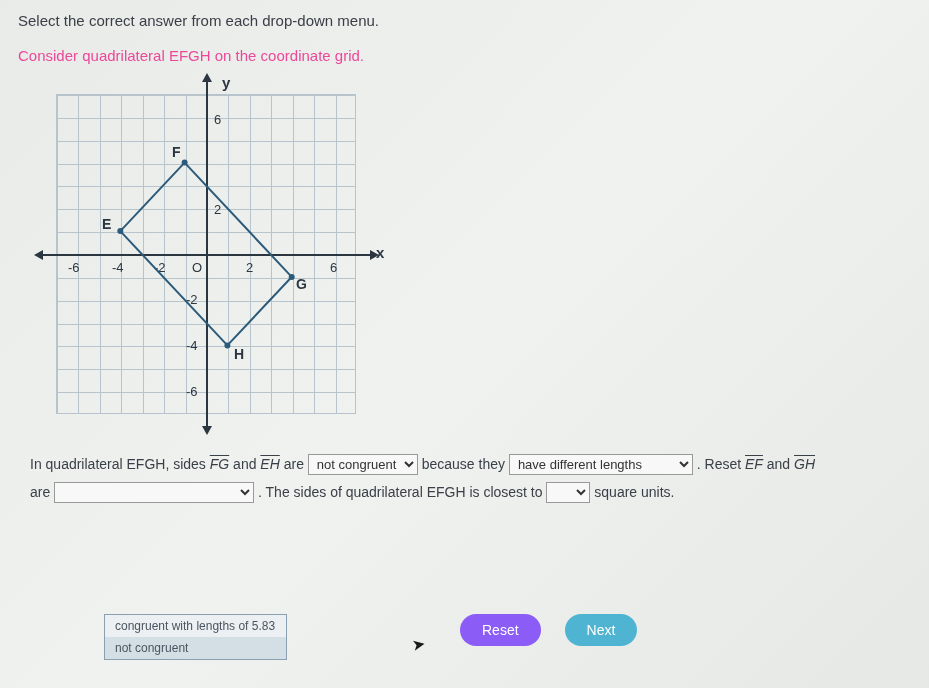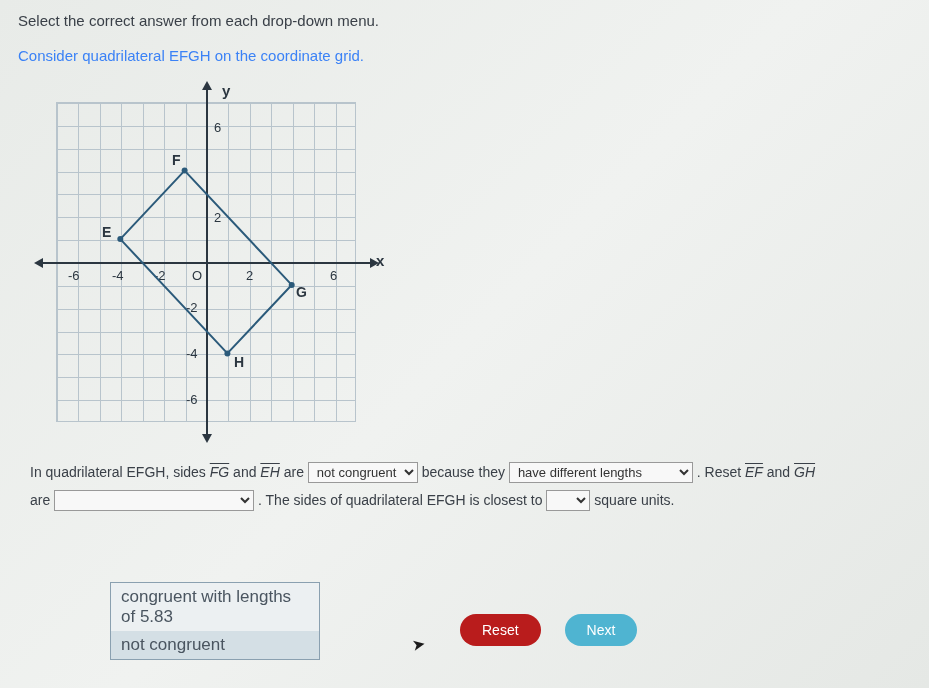--- a/index.html
+++ b/index.html
@@ -6,21 +6,21 @@
     body {
       font-family: Arial, sans-serif;
       background: linear-gradient(135deg, #e8ebe8 0%, #f0f2f0 50%, #e5e8e5 100%);
       width: 929px;
       height: 688px;
       padding: 12px 18px;
       color: #3a4048;
       position: relative;
     }
     .instruction { font-size: 15px; color: #3a4048; margin-bottom: 18px; }
-    .prompt { font-size: 15px; color: #3b82f6; margin-bottom: 20px; }
+    .prompt { font-size: 15px; color: #ec4899; margin-bottom: 12px; }
     .graph-container {
       position: relative;
       width: 340px;
       height: 360px;
       margin-left: 28px;
       margin-top: 10px;
     }
     .grid {
       position: absolute;
       left: 10px; top: 18px;
@@ -43,39 +43,39 @@
     .poly { position: absolute; left: 10px; top: 18px; width: 300px; height: 320px; }
     .pt-label { position: absolute; font-size: 14px; font-weight: bold; color: #2b3640; }
     .answer-block { margin-left: 12px; margin-top: 14px; font-size: 14px; color: #3a4048; line-height: 2.0; }
     .answer-block select, .answer-block .sel {
       font-size: 13px; padding: 1px 4px; border: 1px solid #999;
       background: #f8f8f8; font-family: inherit; color: #333;
     }
     .overline { text-decoration: overline; font-style: italic; }
     .dropdown-options {
       position: absolute;
-      left: 110px; bottom: 28px;
+      left: 104px; bottom: 28px;
       border: 1px solid #8aa0b0;
       background: rgba(235,240,242,0.92);
-      font-size: 17px;
-      width: 210px;
+      font-size: 12px;
+      width: 183px;
     }
     .dropdown-options .opt { padding: 4px 10px; color: #4a5560; }
     .dropdown-options .opt.sel-opt { background: rgba(140,170,190,0.25); }
     .btn-row {
       position: absolute;
       left: 460px; bottom: 42px;
       display: flex; gap: 24px;
     }
     .btn {
       border: none; border-radius: 20px; padding: 8px 22px;
       font-size: 14px; color: #fff; cursor: pointer;
       font-family: inherit;
     }
-    .btn-reset { background: #b91c1c; }
+    .btn-reset { background: #8b5cf6; }
     .btn-next { background: #4fb4d1; text-align: right; }
     .cursor {
       position: absolute; left: 412px; bottom: 34px;
       font-size: 16px; color: #1a1a1a; transform: rotate(-10deg);
     }
     .nowrap { white-space: nowrap; }
   </style>
 </head>
 <body>
 

